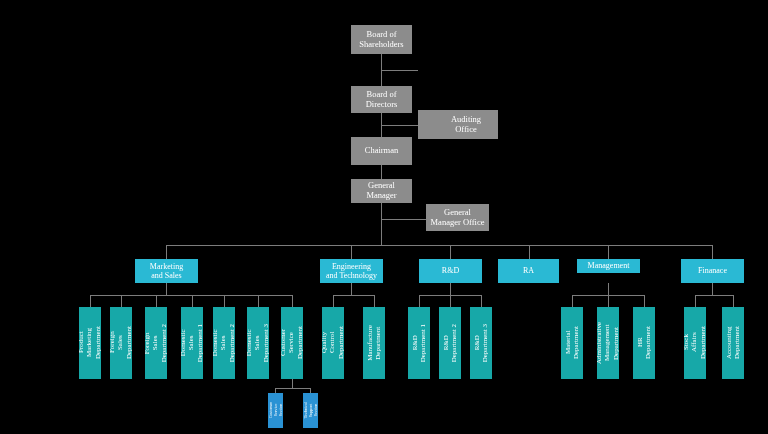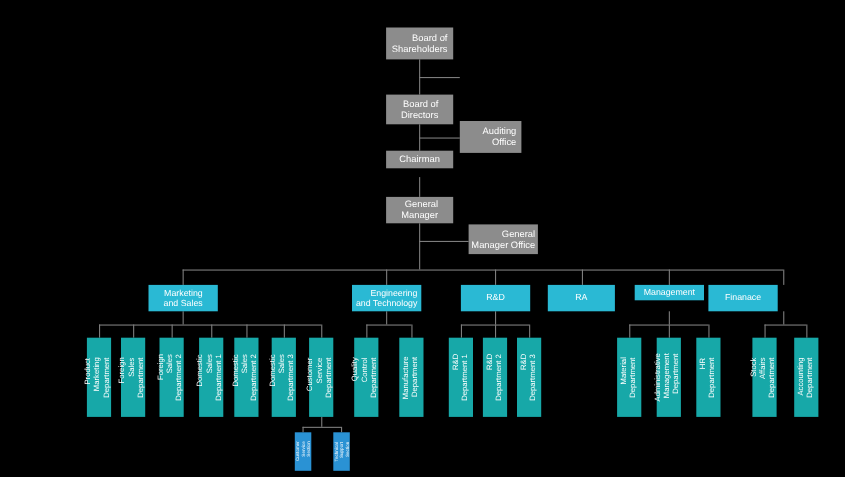--- a/index.html
+++ b/index.html
@@ -9,24 +9,25 @@
     background:#000000;
     font-family:"Liberation Sans", sans-serif;
     overflow:hidden;
   }
   .node{
     position:absolute;
     box-sizing:border-box;
     display:flex;
     align-items:center;
     justify-content:center;
-    text-align:right;
+    text-align:center;
     color:#ffffff;
     line-height:1.15;
     white-space:pre-line;
+    font-family:Liberation Serif, serif;
   }
   .exec{ background:#8c8c8c; font-size:8.5px; }
   .div  { background:#2ab9d4; font-size:8px; }
   .dept { background:#17a8a8; font-size:7px; }
   .sub  { background:#2a92d4; font-size:4.2px; }
   .vert{
     writing-mode:vertical-rl;
     transform:rotate(180deg);
     line-height:1.2;
   }
@@ -99,44 +100,44 @@
   <div class="line vline" style="left:695px;top:295px;height:12px;"></div>
   <div class="line vline" style="left:733px;top:295px;height:12px;"></div>
 
   <div class="node exec" style="left:351px;top:25px;width:61px;height:29px;">Board of
 Shareholders</div>
 
 
   <div class="node exec" style="left:351px;top:86px;width:61px;height:27px;">Board of
 Directors</div>
 
-  <div class="node exec" style="left:418px;top:110px;width:56px;height:29px;padding-left:16px;">Auditing
+  <div class="node exec" style="left:418px;top:110px;width:80px;height:29px;padding-left:16px;">Auditing
 Office</div>
 
-  <div class="node exec" style="left:351px;top:137px;width:61px;height:16px;">Chairman</div>
+  <div class="node exec" style="left:351px;top:137px;width:61px;height:28px;">Chairman</div>
 
   <div class="node exec" style="left:351px;top:179px;width:61px;height:24px;">General
 Manager</div>
 
   <div class="node exec" style="left:426px;top:204px;width:63px;height:27px;">General
 Manager Office</div>
 
   <div class="node div" style="left:320px;top:259px;width:63px;height:24px;">Engineering
 and Technology</div>
 
   <div class="node div" style="left:135px;top:259px;width:63px;height:24px;">Marketing
 and Sales</div>
 
   <div class="node div" style="left:498px;top:259px;width:61px;height:24px;">RA</div>
 
   <div class="node div" style="left:419px;top:259px;width:63px;height:24px;">R&amp;D</div>
 
   <div class="node div" style="left:577px;top:259px;width:63px;height:14px;">Management</div>
 
-  <div class="node div" style="left:644px;top:259px;width:63px;height:24px;">Finanace</div>
+  <div class="node div" style="left:681px;top:259px;width:63px;height:24px;">Finanace</div>
 
   <div class="node dept" style="left:79px;top:307px;width:22px;height:72px;">
     <span class="vert">Product
 Marketing
 Department</span>
   </div>
 
   <div class="node dept" style="left:110px;top:307px;width:22px;height:72px;">
     <span class="vert">Foreign
 Sales

